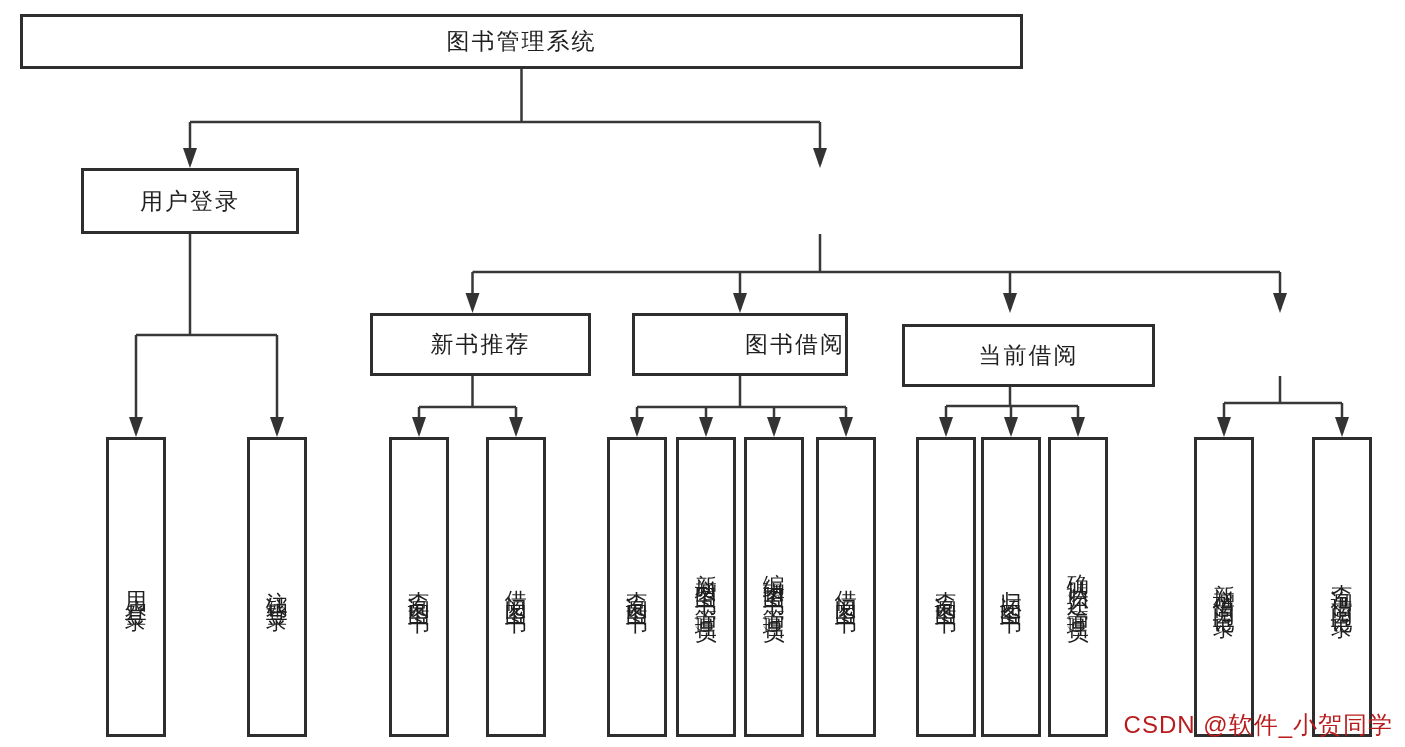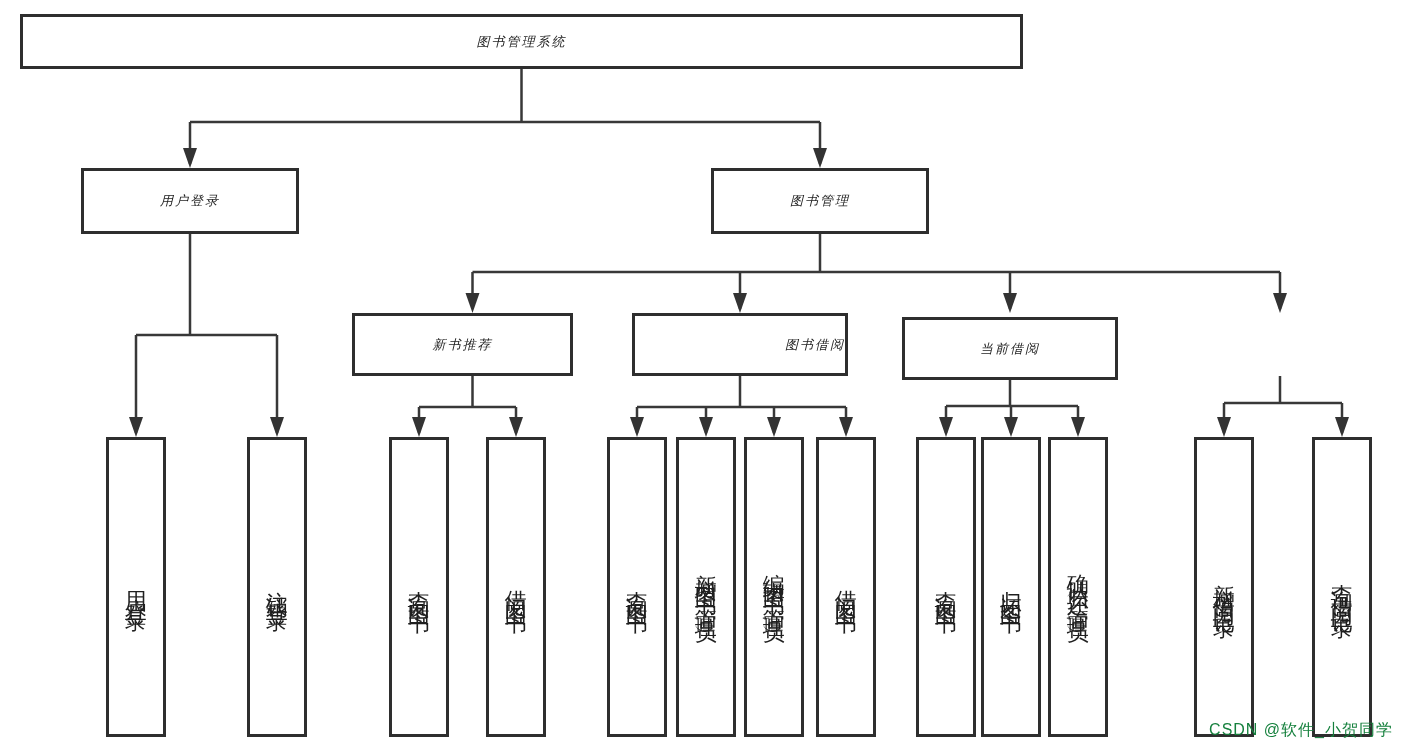--- a/index.html
+++ b/index.html
@@ -22,60 +22,59 @@
     box-sizing: border-box;
     border: 3px solid #2e2e2e;
     background: #ffffff;
     display: flex;
     align-items: center;
     justify-content: center;
     color: #1f1f1f;
     z-index: 2;
   }
   .h-node .node-label {
-    font-size: 13px;
+    font-size: 23px;
     letter-spacing: 2px;
     white-space: nowrap;
-    font-style: italic;
   }
   .v-node .node-label {
     writing-mode: vertical-rl;
     text-orientation: mixed;
     font-size: 22px;
     letter-spacing: 7px;
     line-height: 1.15;
   }
   
   .n-root          { left: 20px;   top: 14px;  width: 1003px; height: 55px; }
   .n-user-login    { left: 81px;   top: 168px; width: 218px;  height: 66px; }
   .n-book-mgmt     { left: 711px;  top: 168px; width: 218px;  height: 66px; }
-  .n-new-book      { left: 352px;  top: 313px; width: 221px;  height: 63px; }
+  .n-new-book      { left: 370px;  top: 313px; width: 221px;  height: 63px; }
   .n-book-borrow   { left: 632px;  top: 313px; width: 216px;  height: 63px; justify-content: flex-end; }
-  .n-current       { left: 902px;  top: 317px; width: 216px;  height: 63px; }
+  .n-current       { left: 902px;  top: 324px; width: 253px;  height: 63px; }
   .n-records       { left: 1172px; top: 313px; width: 216px;  height: 63px; }
   .leaf            { top: 437px; width: 60px; height: 300px; }
   .n-login-v       { left: 106px; }
   .n-logout        { left: 247px; }
   .n-nb-query      { left: 389px; }
   .n-nb-borrow     { left: 486px; }
   .n-bb-query      { left: 607px; }
   .n-bb-add        { left: 676px; }
   .n-bb-edit       { left: 744px; }
   .n-bb-borrow     { left: 816px; }
   .n-cb-query      { left: 916px; }
   .n-cb-return     { left: 981px; }
   .n-cb-confirm    { left: 1048px; }
   .n-br-add        { left: 1194px; }
   .n-br-query      { left: 1312px; }
   .watermark {
     position: absolute;
     right: 12px;
     bottom: 6px;
-    font-size: 16px;
-    color: #15803d;
+    font-size: 24px;
+    color: #b91c1c;
     letter-spacing: 1px;
     z-index: 5;
     white-space: nowrap;
     text-align: right;
   }
 </style>
 </head>
 <body>
 
 <div class="canvas">
@@ -125,23 +124,20 @@
     </g>
   </svg>
 
   <div class="node h-node n-root">
     <span class="node-label">图书管理系统</span>
   </div>
 
   <div class="node h-node n-user-login">
     <span class="node-label">用户登录</span>
   </div>
-  <div class="node h-node n-book-mgmt">
-    <span class="node-label">图书管理</span>
-  </div>
 
   <div class="node h-node n-new-book">
     <span class="node-label">新书推荐</span>
   </div>
   <div class="node h-node n-book-borrow">
     <span class="node-label">图书借阅</span>
   </div>
   <div class="node h-node n-current">
     <span class="node-label">当前借阅</span>
   </div>

